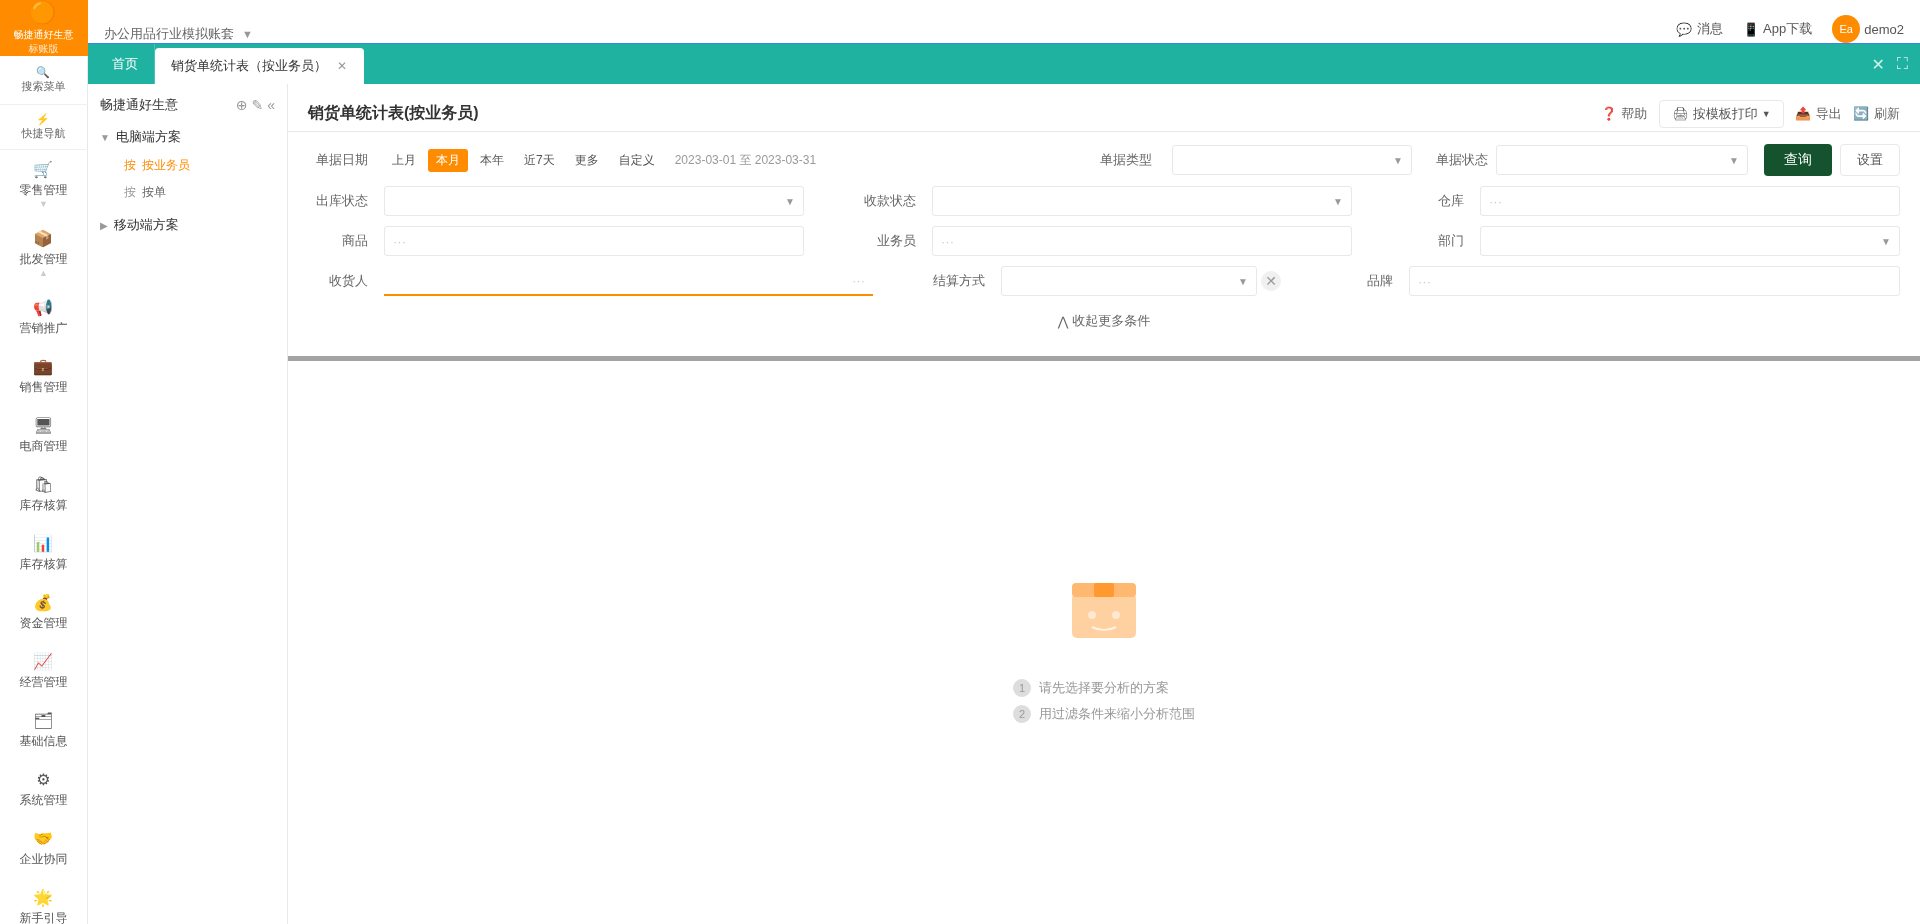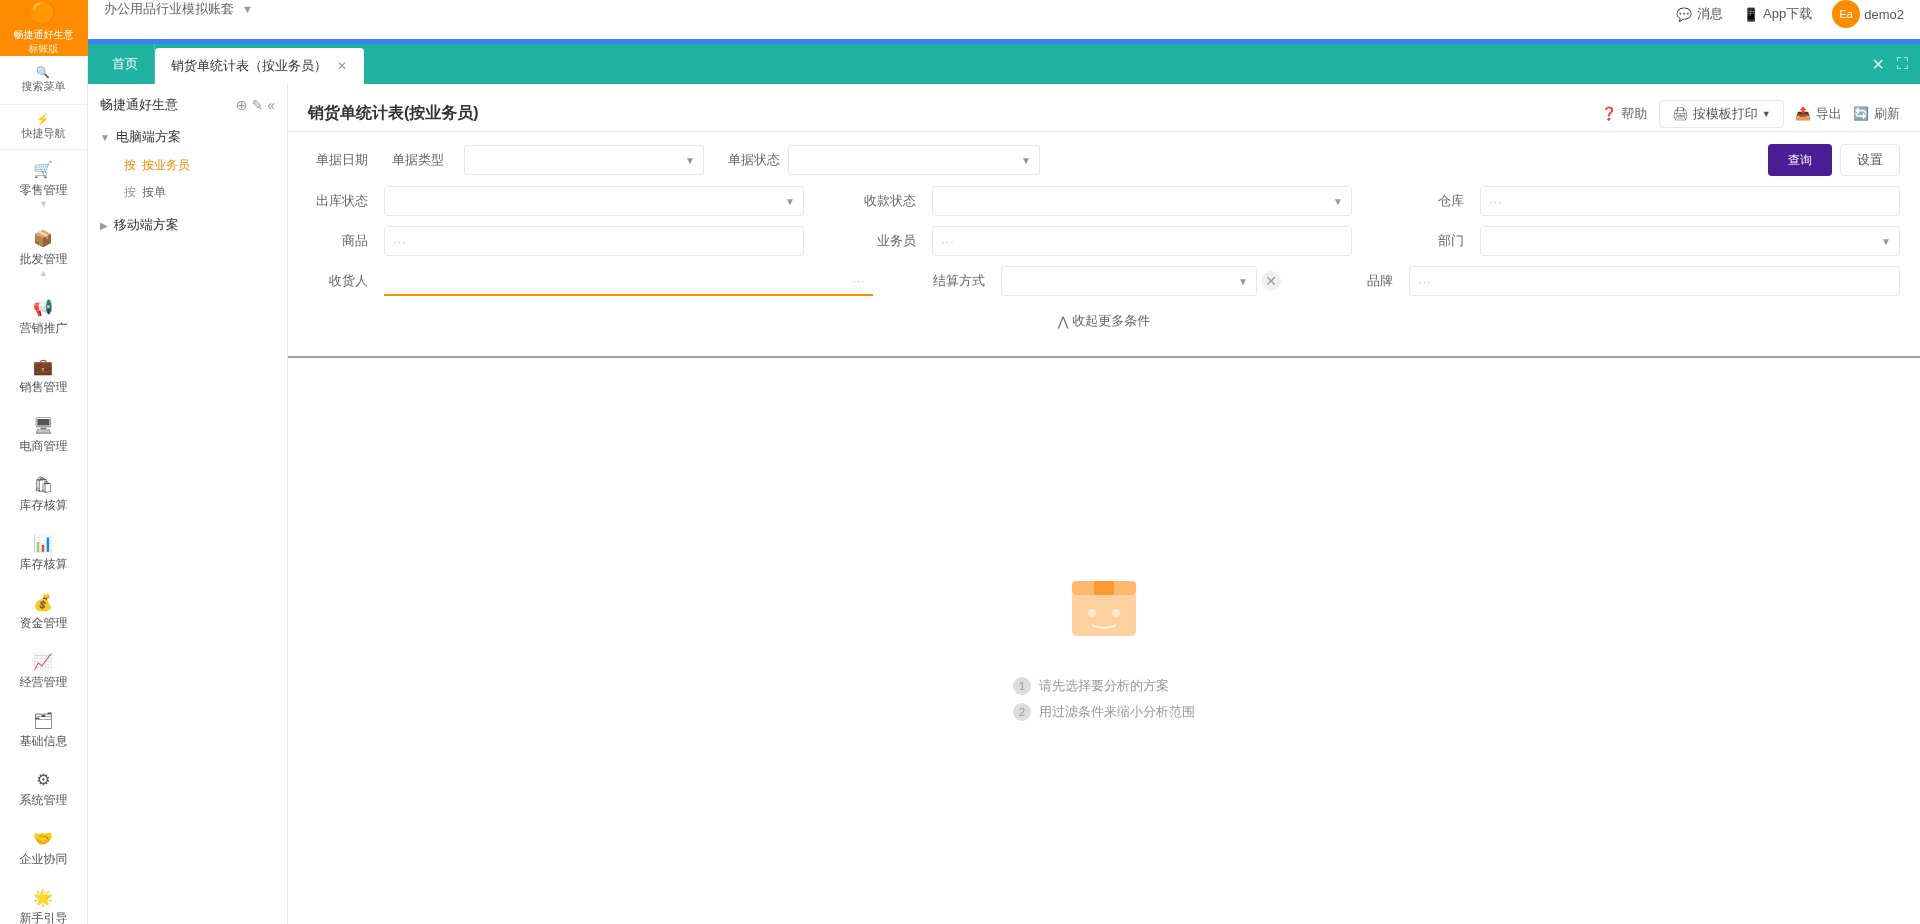--- a/index.html
+++ b/index.html
@@ -11,21 +11,21 @@
     .sidebar-logo .logo-icon { font-size: 22px; margin-bottom: 2px; }
     .sidebar-search { width: 88px; padding: 10px 0; display: flex; flex-direction: column; align-items: center; cursor: pointer; color: #666; font-size: 11px; border-bottom: 1px solid #f0f0f0; }
     .sidebar-nav { width: 88px; padding: 8px 0; display: flex; flex-direction: column; align-items: center; cursor: pointer; color: #666; font-size: 11px; border-bottom: 1px solid #f0f0f0; }
     .sidebar-item { width: 88px; padding: 10px 0; display: flex; flex-direction: column; align-items: center; cursor: pointer; color: #555; font-size: 12px; }
     .sidebar-item .icon { font-size: 16px; margin-bottom: 3px; }
 
     
     .main { flex: 1; display: flex; flex-direction: column; overflow: hidden; }
 
     
-    .topbar { height: 44px; background: #fff; border-bottom: 5px solid #3b82f6; display: flex; align-items: flex-start; padding: 0 16px; justify-content: space-between; }
+    .topbar { height: 44px; background: #fff; border-bottom: 1px solid #3b82f6; display: flex; align-items: flex-end; padding: 0 16px; justify-content: space-between; }
     .topbar-left { display: flex; align-items: center; gap: 8px; color: #666; font-size: 13px; cursor: pointer; }
     .topbar-right { display: flex; align-items: center; gap: 20px; color: #555; font-size: 13px; }
     .topbar-right-item { display: flex; align-items: center; gap: 4px; cursor: pointer; }
     .avatar { width: 28px; height: 28px; border-radius: 50%; background: #ff8c00; display: flex; align-items: center; justify-content: center; color: #fff; font-size: 11px; overflow: hidden; }
 
     
     .tabbar { height: 40px; background: #20b2a0; display: flex; align-items: center; padding: 0 0 0 8px; gap: 0; }
     .tab { height: 40px; padding: 0 16px; display: flex; align-items: center; gap: 6px; cursor: pointer; font-size: 13px; color: rgba(255,255,255,0.8); border-right: 1px solid rgba(255,255,255,0.2); }
     .tab.active { background: #fff; color: #333; border-radius: 4px 4px 0 0; height: 36px; margin-top: 4px; }
     .tab .close-btn { font-size: 12px; color: #999; cursor: pointer; margin-left: 4px; }
@@ -53,36 +53,36 @@
     .right-panel { flex: 1; display: flex; flex-direction: column; overflow: hidden; padding: 0; }
 
     
     .page-header { background: #fff; padding: 12px 20px 0; border-bottom: 1px solid #e8e8e8; display: flex; align-items: center; justify-content: space-between; height: 48px; }
     .page-title { font-size: 16px; font-weight: 600; color: #333; text-align: center; }
     .page-actions { display: flex; align-items: center; gap: 12px; font-size: 13px; color: #666; }
     .page-action { display: flex; align-items: center; gap: 4px; cursor: pointer; }
     .page-action-btn { padding: 4px 12px; border: 1px solid #e8e8e8; border-radius: 4px; background: #fff; cursor: pointer; font-size: 13px; color: #555; display: flex; align-items: center; gap: 4px; }
 
     
-    .filter-area { background: #fff; padding: 12px 20px; border-bottom: 2px solid #a3a3a3; }
+    .filter-area { background: #fff; padding: 12px 20px; border-bottom: 5px solid #a3a3a3; }
     .filter-row { display: flex; align-items: center; gap: 16px; margin-bottom: 10px; }
     .filter-row:last-child { margin-bottom: 0; }
     .filter-label { width: 60px; color: #666; font-size: 13px; text-align: right; flex-shrink: 0; }
     .filter-control { display: flex; align-items: center; flex: 1; }
     .date-filter { display: flex; align-items: center; gap: 4px; font-size: 13px; }
     .date-btn { padding: 3px 8px; border-radius: 3px; cursor: pointer; color: #555; font-size: 12px; }
     .date-btn.active { background: #ff8c00; color: #fff; border-radius: 3px; }
     .date-range { color: #999; font-size: 12px; margin-left: 8px; }
     .select-control { flex: 1; height: 30px; border: 1px solid #e8e8e8; border-radius: 3px; padding: 0 8px; display: flex; align-items: center; justify-content: space-between; cursor: pointer; background: #fff; font-size: 13px; color: #999; }
     .select-arrow { color: #999; font-size: 10px; }
     .filter-input { flex: 1; height: 30px; border: 1px solid #e8e8e8; border-radius: 3px; padding: 0 8px; font-size: 13px; color: #333; display: flex; align-items: center; justify-content: space-between; cursor: pointer; background: #fff; }
     .filter-input .dots { color: #ccc; }
     .collapse-btn { display: flex; align-items: center; justify-content: center; gap: 4px; padding: 6px; color: #666; cursor: pointer; font-size: 13px; }
     .filter-divider { display: flex; align-items: center; justify-content: center; margin: 8px 0; }
-    .query-btn { padding: 6px 20px; background: #4c1d95; color: #fff; border: none; border-radius: 4px; cursor: pointer; font-size: 12px; }
+    .query-btn { padding: 6px 20px; background: #14532d; color: #fff; border: none; border-radius: 4px; cursor: pointer; font-size: 14px; }
     .settings-btn { padding: 6px 16px; background: #fff; color: #555; border: 1px solid #e8e8e8; border-radius: 4px; cursor: pointer; font-size: 13px; }
 
     
     .empty-area { flex: 1; display: flex; flex-direction: column; align-items: center; justify-content: center; background: #fff; gap: 16px; }
     .empty-icon { width: 100px; height: 100px; position: relative; }
     .empty-tips { display: flex; flex-direction: column; gap: 8px; }
     .empty-tip { display: flex; align-items: center; gap: 8px; color: #999; font-size: 13px; }
     .tip-num { width: 18px; height: 18px; border-radius: 50%; background: #ddd; display: flex; align-items: center; justify-content: center; color: #999; font-size: 11px; flex-shrink: 0; }
 
     .filter-input-underline { flex: 1; height: 30px; border: none; border-bottom: 2px solid #ff8c00; padding: 0 8px; font-size: 13px; color: #333; display: flex; align-items: center; justify-content: space-between; background: transparent; }
@@ -255,20 +255,31 @@
             <span>🔄</span>
             <span>刷新</span>
           </div>
         </div>
       </div>
 
       <div class="filter-area">
 
         <div class="filter-row">
           <div class="filter-label">单据日期</div>
+          <div class="filter-control">
+            <div class="date-filter">
+              <span class="date-btn">上月</span>
+              <span class="date-btn active">本月</span>
+              <span class="date-btn">本年</span>
+              <span class="date-btn">近7天</span>
+              <span class="date-btn">更多</span>
+              <span class="date-btn">自定义</span>
+              <span class="date-range">2023-03-01 至 2023-03-31</span>
+            </div>
+          </div>
 
           <div style="width:320px;display:flex;align-items:center;gap:20px;">
             <div class="filter-label">单据类型</div>
             <div class="select-control" style="flex:1;">
               <span></span>
               <span class="select-arrow">▼</span>
             </div>
           </div>
 
           <div style="width:320px;display:flex;align-items:center;gap:8px;">

